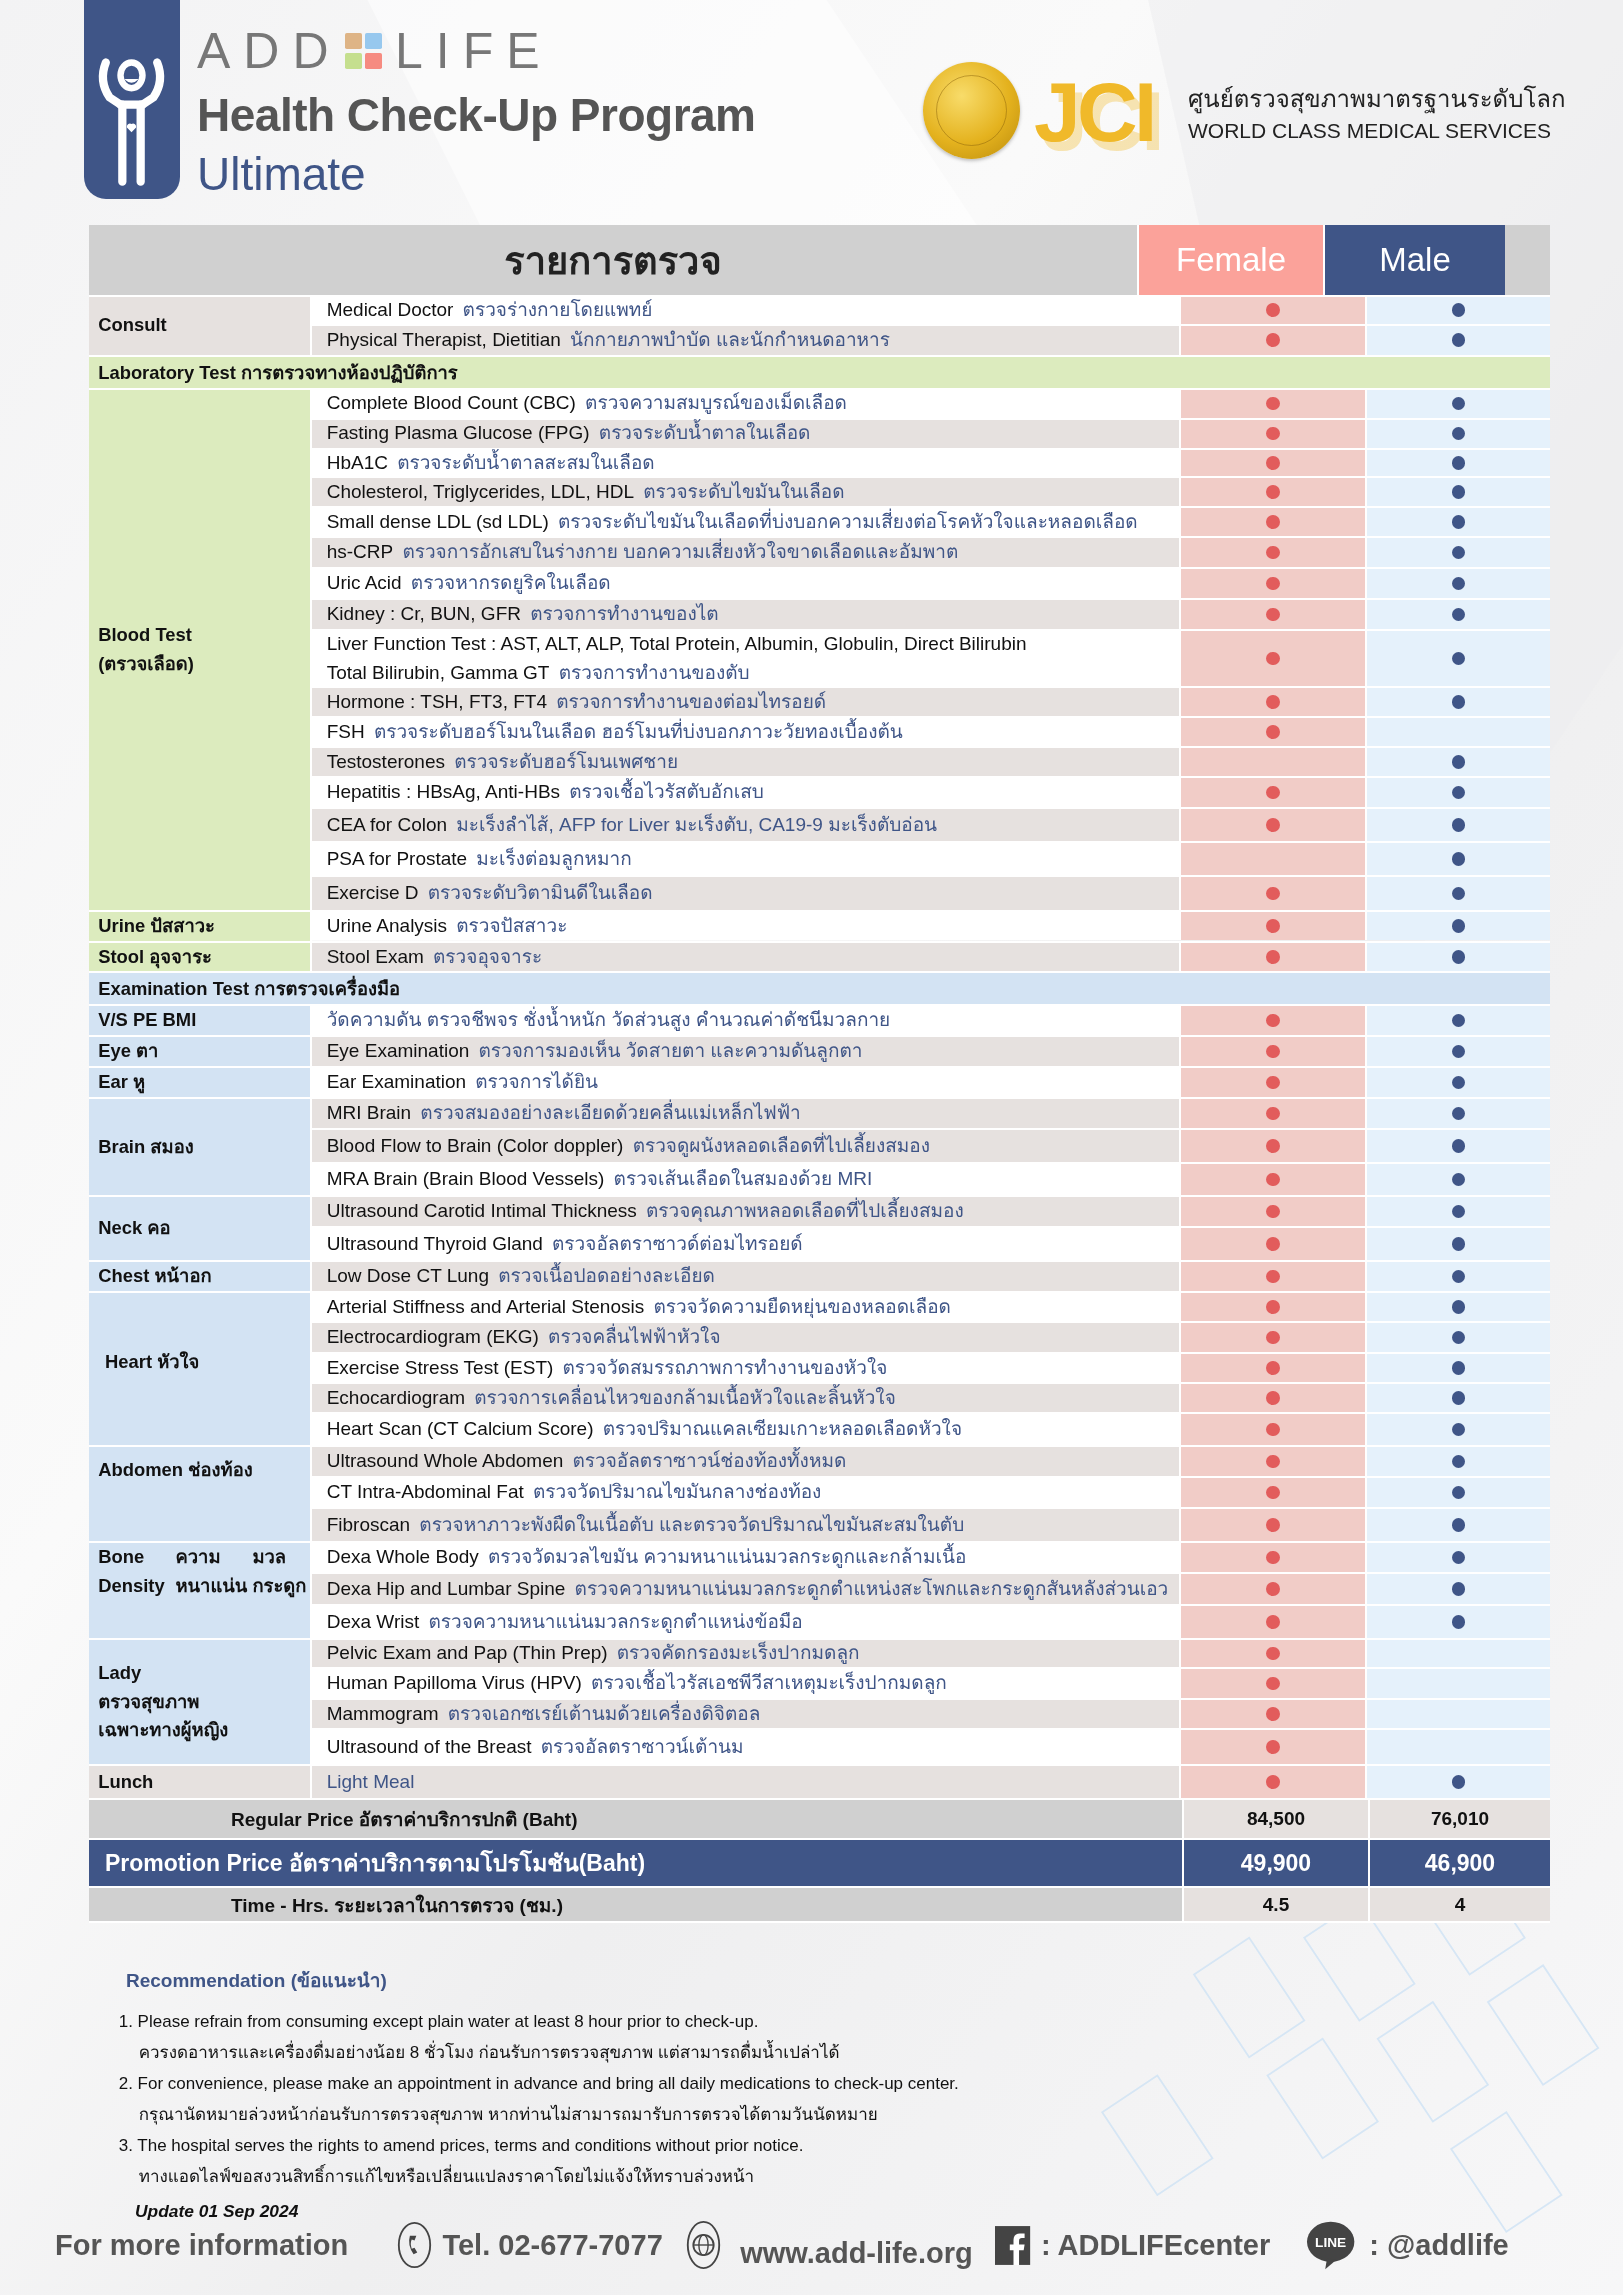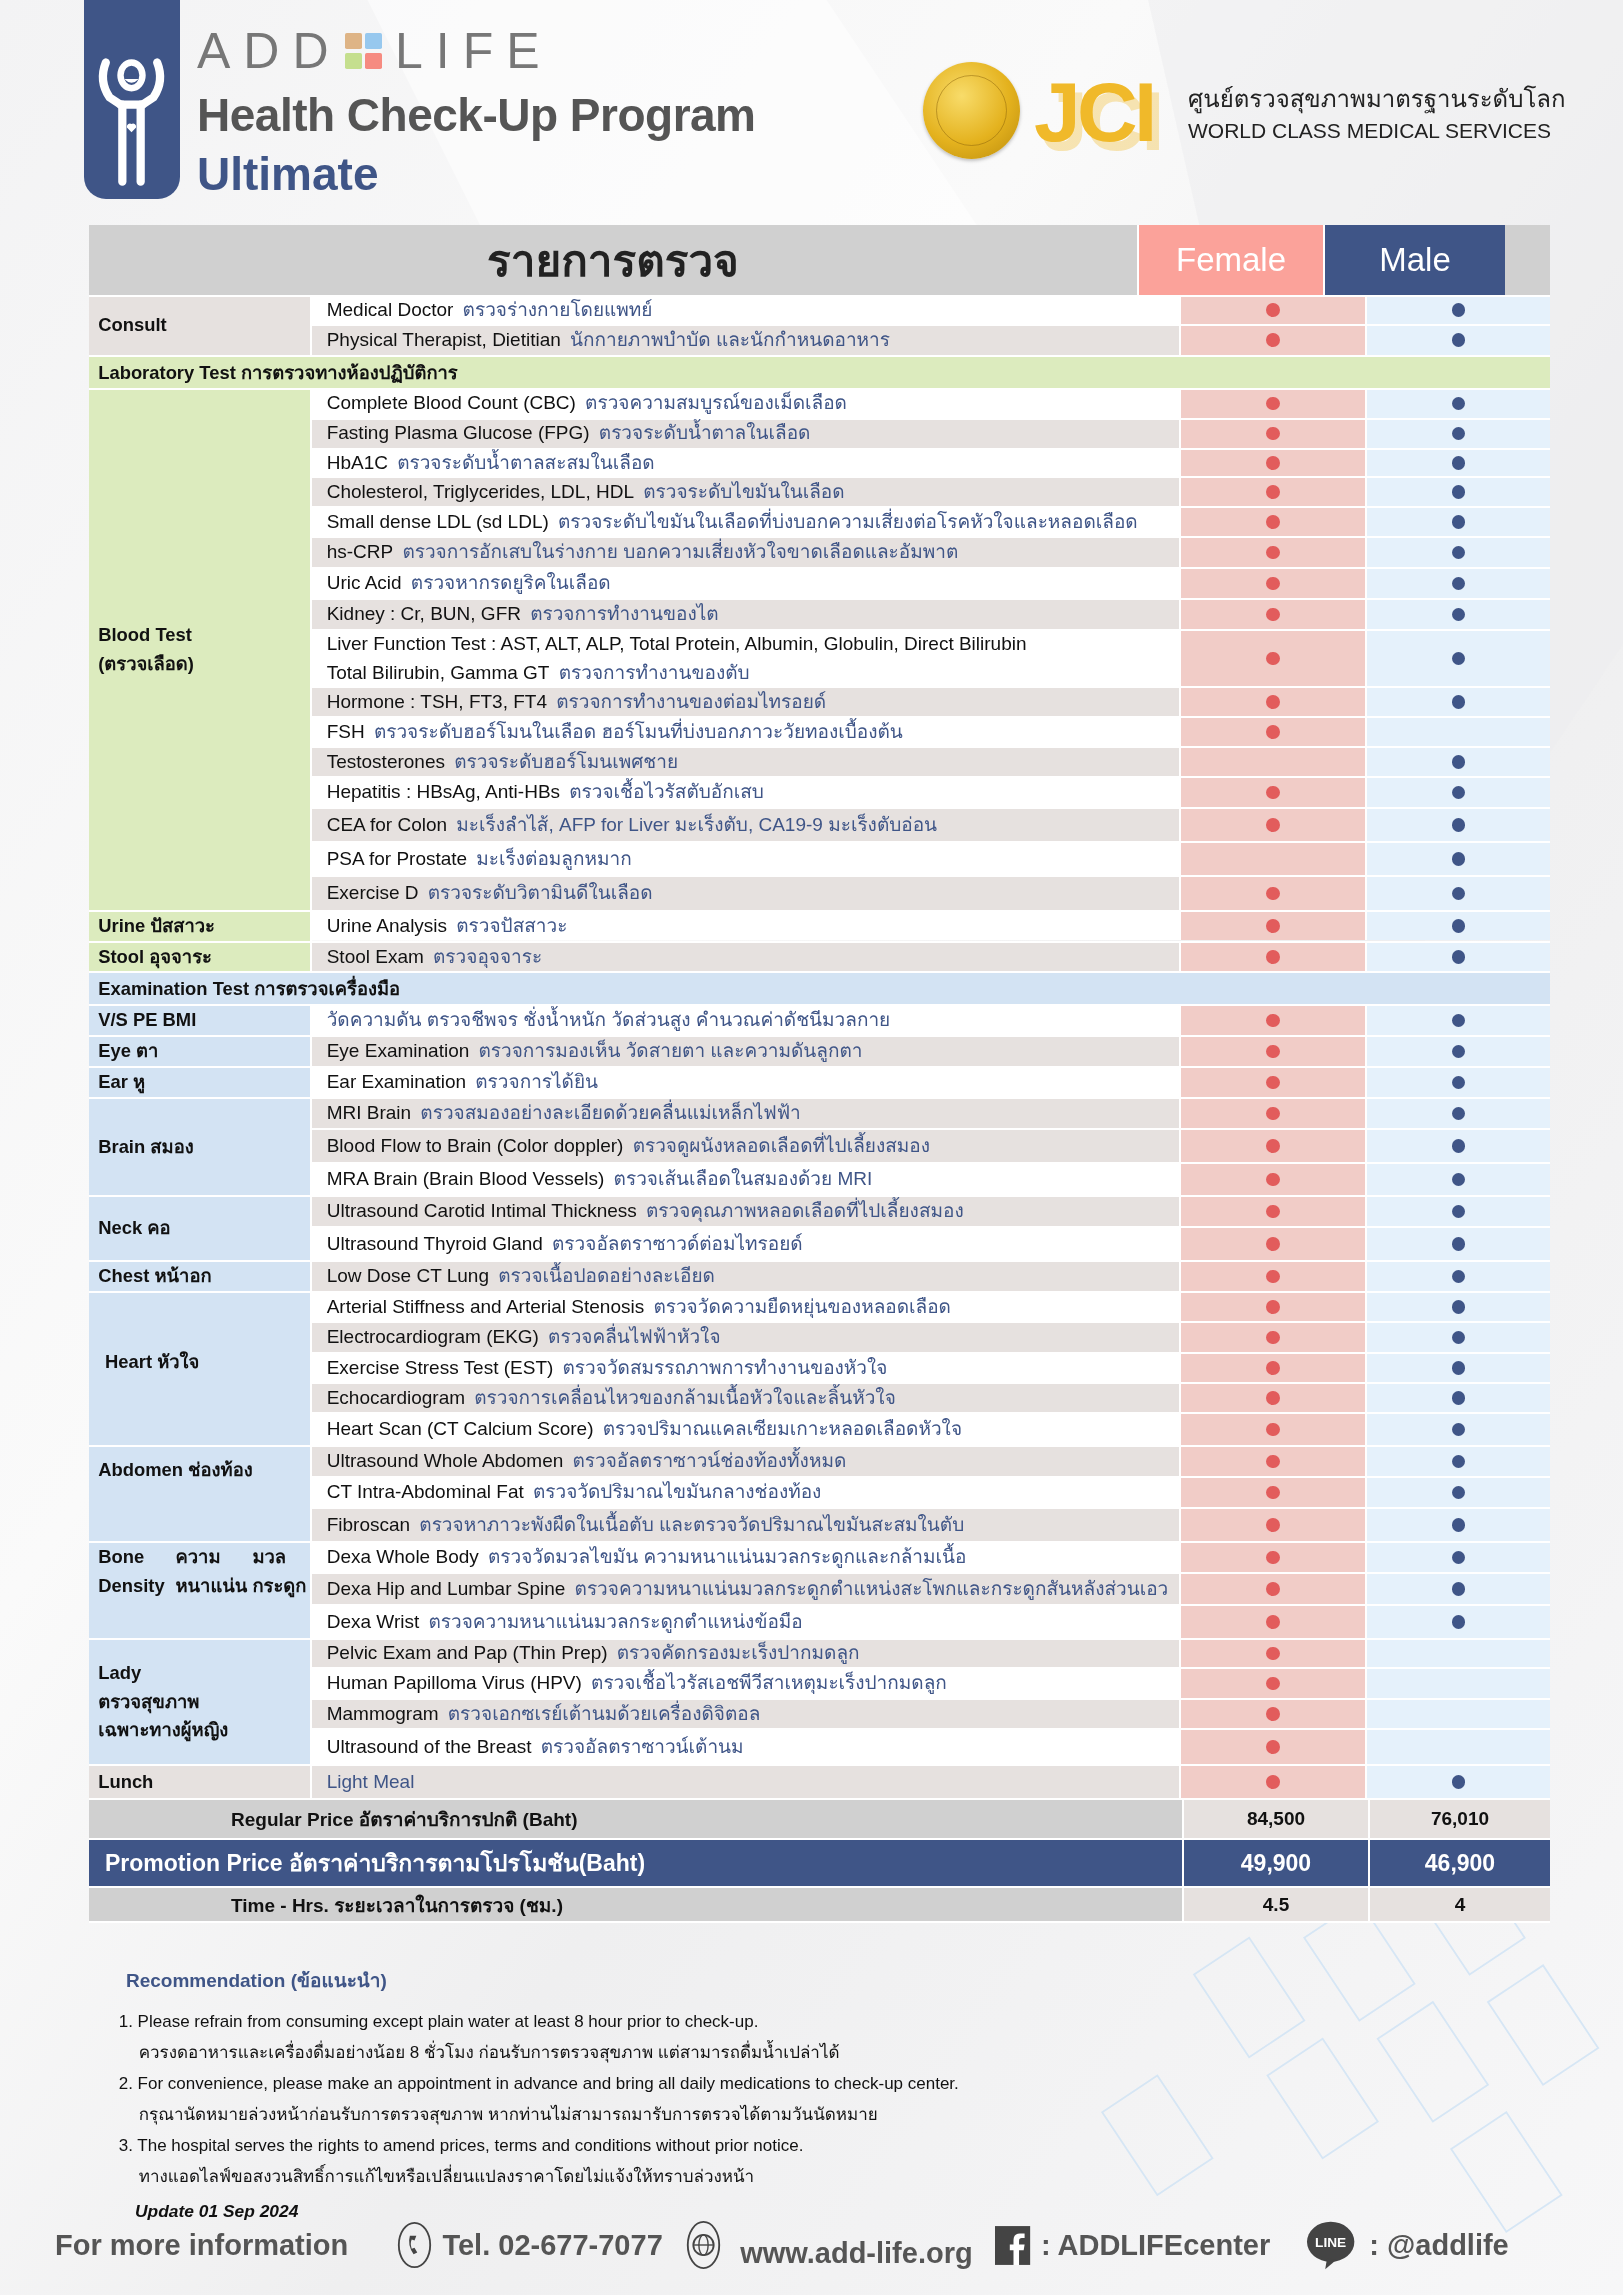--- a/index.html
+++ b/index.html
@@ -26,21 +26,21 @@
     display: flex; align-items: center;
   }
   .brand .squares { display: inline-grid; grid-template-columns: 16.5px 16.5px; grid-gap: 3.7px; margin: 0 13px 0 3.7px; }
   .brand .squares span { width: 16.5px; height: 16.5px; border-radius: 1.8px; display: block; }
   .title-main {
     position: absolute; left: 197px; top: 88px;
     font-size: 46px; font-weight: bold; color: #555; letter-spacing: -0.5px;
   }
   .title-sub {
     position: absolute; left: 197px; top: 147px;
-    font-size: 46px; font-weight: bold; color: #3f5587;
+    font-size: 46px; font-weight: normal; color: #3f5587;
   }
   .jci-seal {
     position: absolute; left: 923px; top: 62px; width: 97px; height: 97px; border-radius: 50%;
     background: radial-gradient(circle at 40% 35%, #f8dc6a 0%, #e4b21e 55%, #b98a0c 100%);
     box-shadow: 0 1.8px 3.7px rgba(0,0,0,0.25);
   }
   .jci-seal::after {
     content: ""; position: absolute; left: 13px; top: 13px; right: 13px; bottom: 13px;
     border-radius: 50%; border: 1.8px solid rgba(140,100,10,0.5);
   }
@@ -57,21 +57,21 @@
   .tbl { position: absolute; left: 89px; top: 225px; width: 1461px; }
   .row { display: flex; width: 1461px; border-bottom: 2.8px solid #fff; }
   .c-item { width: 867px; flex: none; padding-left: 14.7px; font-size: 19px; display: flex; align-items: center; line-height: 1.5; }
   .c-f { width: 186px; flex: none; background: #f1ccc7; display: flex; align-items: center; justify-content: center; border-left: 2.8px solid #fff; }
   .c-m { width: 185px; flex: none; background: #e5f1fb; display: flex; align-items: center; justify-content: center; border-left: 2.8px solid #fff; }
   .dot-f { width: 13.8px; height: 13.8px; border-radius: 50%; background: #e25c5c; }
   .dot-m { width: 13.8px; height: 13.8px; border-radius: 50%; background: #3f5587; }
   .th { color: #3f5587; }
   .en { color: #111; margin-right: 9.2px; }
   .hdr { height: 72px; background: #d0d0d0; }
-  .hdr .title { width: 1048px; display: flex; align-items: center; justify-content: center; font-size: 44px; font-weight: bold; color: #222; }
+  .hdr .title { width: 1048px; display: flex; align-items: center; justify-content: center; font-size: 38px; font-weight: bold; color: #222; }
   .hdr .female { width: 186px; background: #fba29a; color: #fff; font-size: 33px; display: flex; align-items: center; justify-content: center; border-left: 2.8px solid #fff; }
   .hdr .male { width: 182px; background: #3f5587; color: #fff; font-size: 33px; display: flex; align-items: center; justify-content: center; border-left: 2.8px solid #fff; }
   .section { height: 33px; padding-left: 9.2px; font-size: 18.4px; font-weight: bold; display: flex; align-items: center; }
   .sec-lab { background: #dcebbe; }
   .sec-exam { background: #d3e3f3; }
   .group { display: flex; width: 1461px; border-bottom: 2.8px solid #fff; }
   .group .g-label { width: 223px; flex: none; padding-left: 9.2px; font-size: 18.4px; font-weight: bold; display: flex; align-items: center; border-right: 2.8px solid #fff; line-height: 1.55; }
   .group .g-rows { flex: 1; display: flex; flex-direction: column; }
   .group .g-rows .row { width: 1238px; }
   .group .g-rows .row:last-child { border-bottom: none; }

